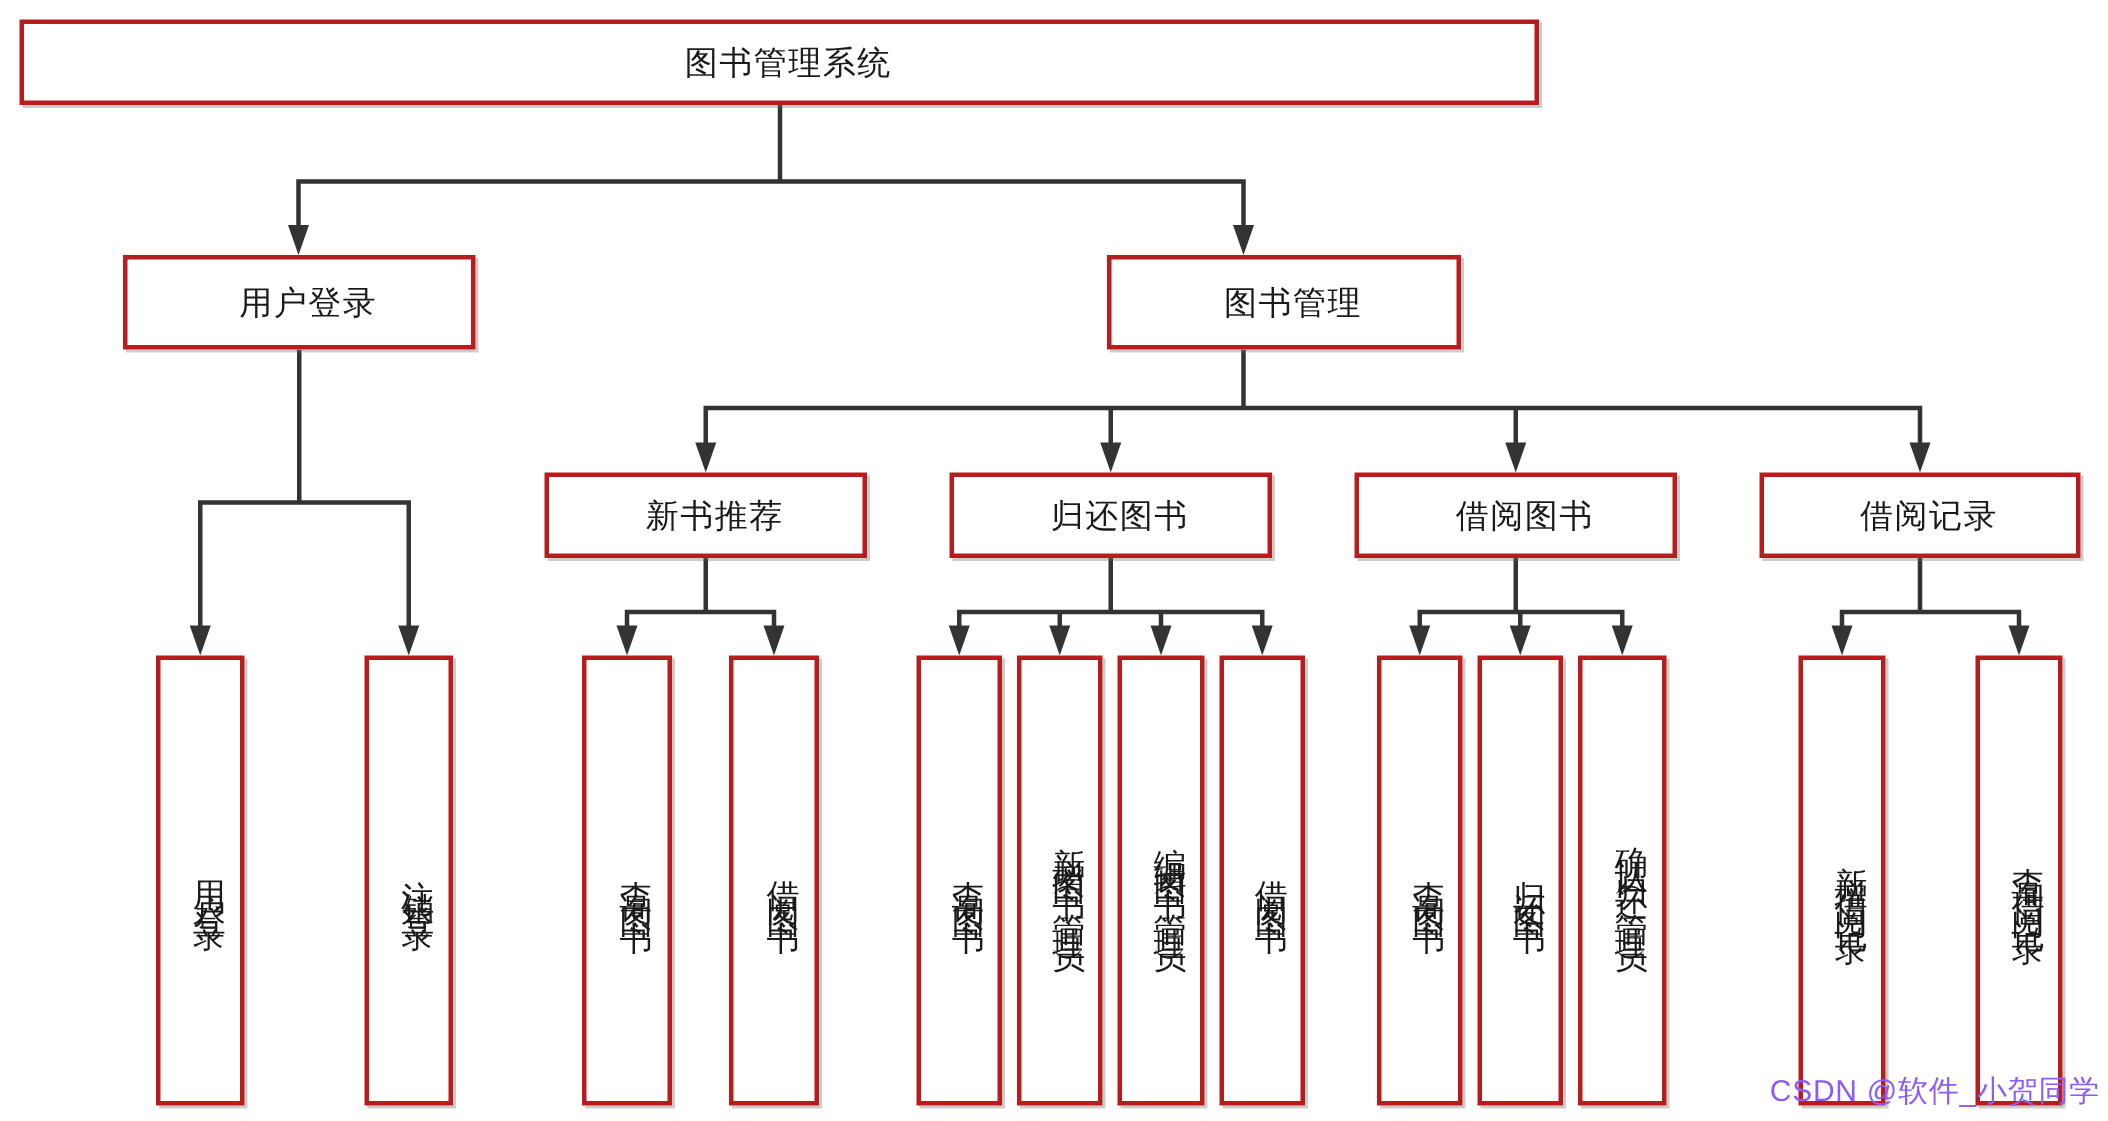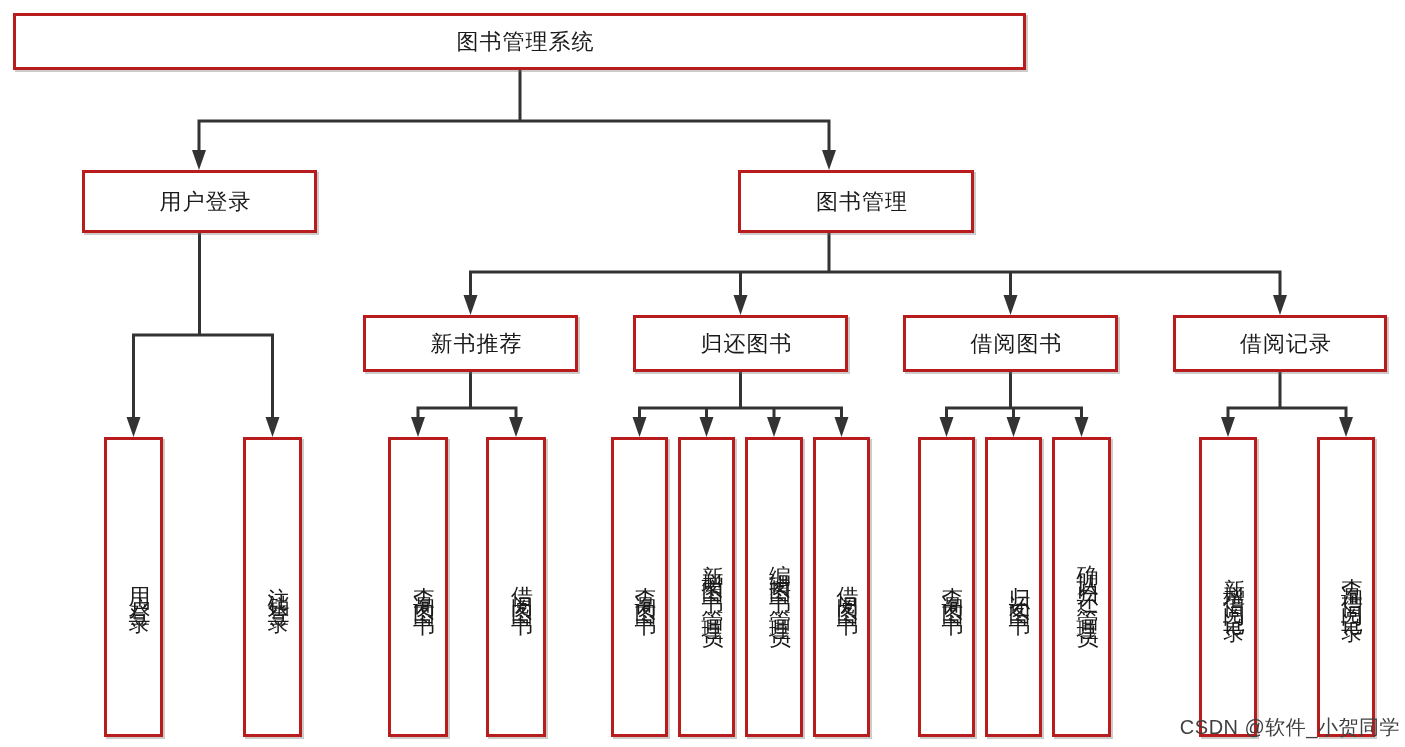--- a/index.html
+++ b/index.html
@@ -42,21 +42,21 @@
     letter-spacing: 9px;
     line-height: 1;
     white-space: nowrap;
   }
   .watermark {
     position: absolute;
     top: 714px;
     right: 5px;
     z-index: 6;
     font-size: 20px;
-    color: #404040;
+    color: #8b5cf6;
     letter-spacing: 0.5px;
     white-space: nowrap;
   }
 </style>
 </head>
 <body>
 
 <div class="stage">
 
   <svg class="wires" viewBox="0 0 1405 747" xmlns="http://www.w3.org/2000/svg">

